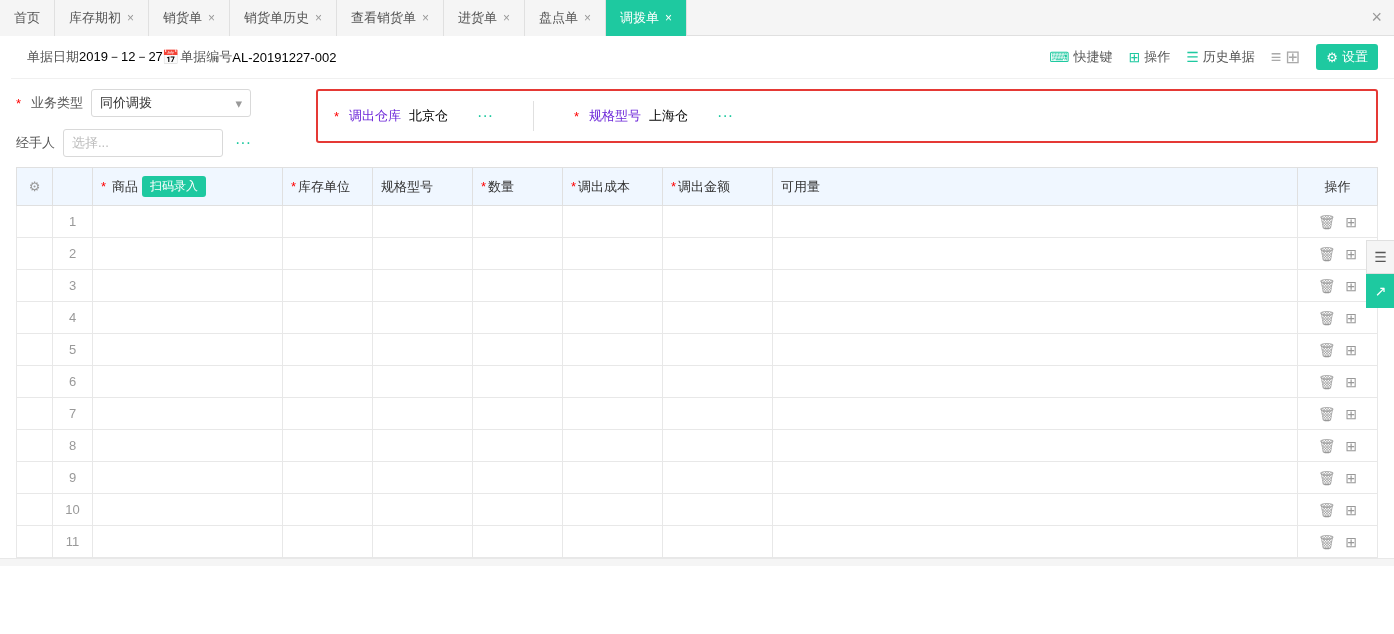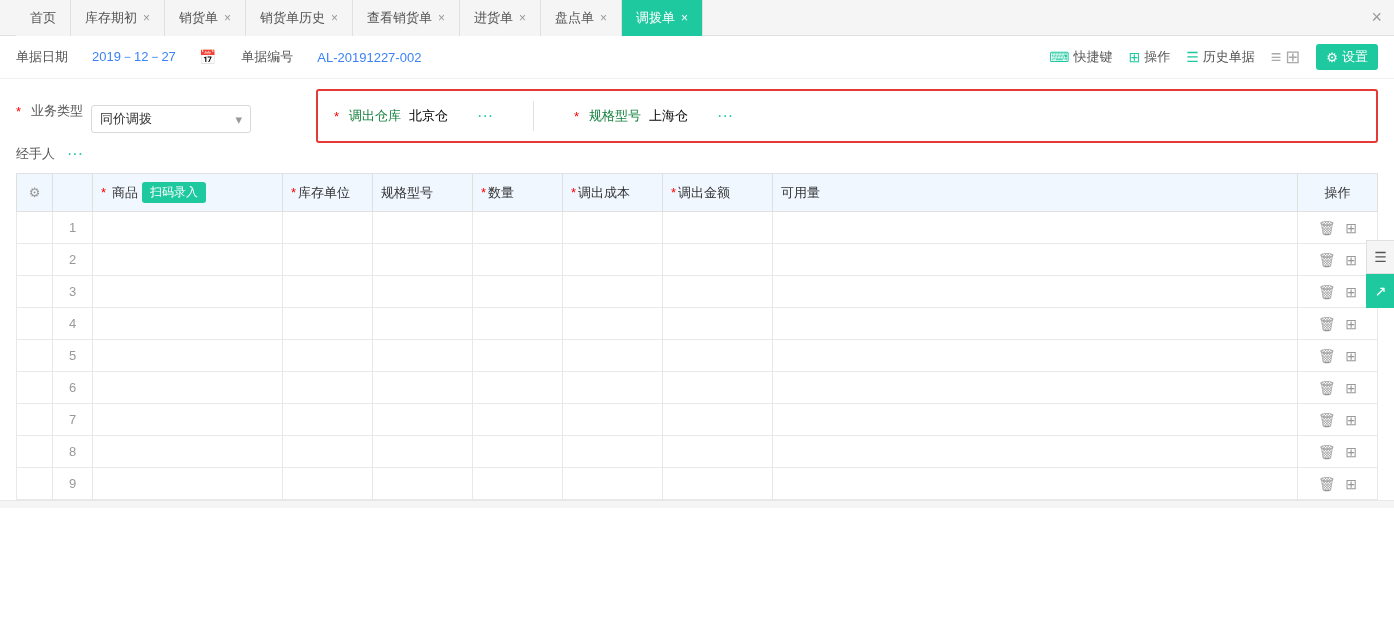--- a/index.html
+++ b/index.html
@@ -5,21 +5,21 @@
     * { box-sizing: border-box; margin: 0; padding: 0; font-family: 'Microsoft YaHei', SimSun, sans-serif; font-size: 13px; }
     body { background: #fff; color: #333; overflow: hidden; }
 
     
     .tab-bar {
       display: flex;
       align-items: center;
       border-bottom: 1px solid #e0e0e0;
       background: #f5f5f5;
       height: 36px;
-      padding-left: 16px;
+      padding-left: 0;
     }
     .tab {
       display: flex;
       align-items: center;
       padding: 0 14px;
       height: 36px;
       cursor: pointer;
       border-right: 1px solid #e0e0e0;
       white-space: nowrap;
       color: #555;
@@ -46,24 +46,24 @@
       color: #999;
       cursor: pointer;
     }
 
     
     .toolbar {
       display: flex;
       align-items: center;
       padding: 8px 16px;
       border-bottom: 1px solid #f0f0f0;
-      gap: 24px;
+      margin-left: 11px;
     }
     .toolbar-label { color: #555; }
-    .toolbar-value { color: #3b82f6; font-weight: 500; }
+    .toolbar-value { color: #000000; font-weight: 500; }
     .toolbar-icon { color: #1ec9a0; font-size: 14px; cursor: pointer; }
     .toolbar-right {
       margin-left: auto;
       display: flex;
       align-items: center;
       gap: 16px;
       color: #555;
     }
     .toolbar-right .tr-item {
       display: flex;
@@ -109,42 +109,41 @@
       color: #333;
       background: #fff;
       border: 1px solid #d9d9d9;
       border-radius: 3px;
       padding: 4px 8px;
       min-width: 140px;
       display: flex;
       align-items: center;
       justify-content: space-between;
       cursor: pointer;
-      margin-top: 16px;
     }
     .form-field-value .arrow { color: #999; }
     .form-field-more { color: #1ec9a0; cursor: pointer; margin-left: 4px; font-size: 16px; }
 
     
     .warehouse-box {
       border: 2px solid #e53935;
       border-radius: 3px;
       display: flex;
       align-items: center;
       padding: 10px 16px;
       gap: 40px;
       flex: 1;
       position: relative;
     }
     .wh-field {
       display: flex;
       align-items: center;
       gap: 8px;
     }
-    .wh-field-label { color: #15803d; }
+    .wh-field-label { color: #6d28d9; }
     .wh-field-value { color: #000000; font-weight: 500; min-width: 60px; }
     .wh-more { color: #1ec9a0; font-size: 16px; cursor: pointer; }
     .wh-divider { width: 1px; background: #e0e0e0; height: 30px; }
 
     
     .table-wrapper {
       flex: 1;
       overflow-x: auto;
       padding: 0 16px;
     }
@@ -309,20 +308,23 @@
     <div class="form-field">
       <span class="required">*</span>
       <span class="form-field-label">业务类型</span>
       <div class="form-field-value" style="min-width:160px;">
         <span>同价调拨</span>
         <span class="arrow">▾</span>
       </div>
     </div>
     <div class="form-field">
       <span class="form-field-label">经手人</span>
+      <div class="form-field-value" style="min-width:160px;">
+        <span class="placeholder-text">选择...</span>
+      </div>
       <span class="form-field-more">···</span>
     </div>
   </div>
 
   <div class="warehouse-box">
     <div class="wh-field">
       <span class="required">*</span>
       <span class="wh-field-label">调出仓库</span>
       <span class="wh-field-value">北京仓</span>
       <span class="wh-more">···</span>
@@ -510,20 +512,50 @@
         <td></td>
         <td></td>
         <td></td>
         <td></td>
         <td></td>
         <td class="col-ops">
           <span class="op-icon">🗑</span>
           <span class="op-icon">⊞</span>
         </td>
       </tr>
+      <tr>
+        <td></td>
+        <td class="row-num">10</td>
+        <td></td>
+        <td></td>
+        <td></td>
+        <td></td>
+        <td></td>
+        <td></td>
+        <td></td>
+        <td class="col-ops">
+          <span class="op-icon">🗑</span>
+          <span class="op-icon">⊞</span>
+        </td>
+      </tr>
+      <tr>
+        <td></td>
+        <td class="row-num">11</td>
+        <td></td>
+        <td></td>
+        <td></td>
+        <td></td>
+        <td></td>
+        <td></td>
+        <td></td>
+        <td class="col-ops">
+          <span class="op-icon">🗑</span>
+          <span class="op-icon">⊞</span>
+        </td>
+      </tr>
 
     </tbody>
   </table>
 </div>
 
 <div class="scroll-area">
   <div class="scroll-inner"></div>
 </div>
 
 <div class="side-btns">

